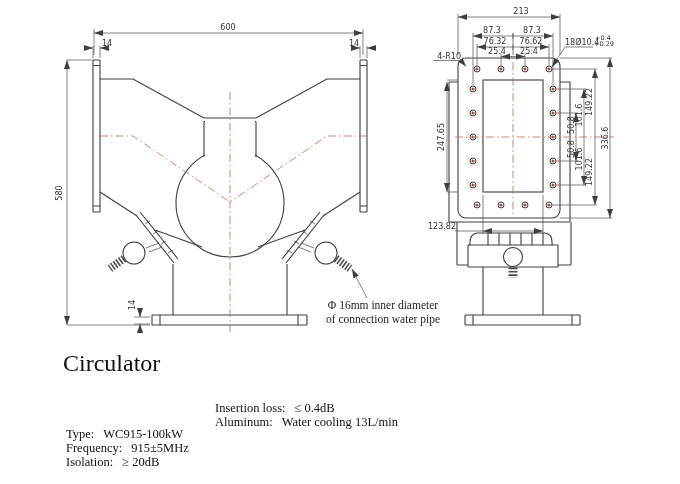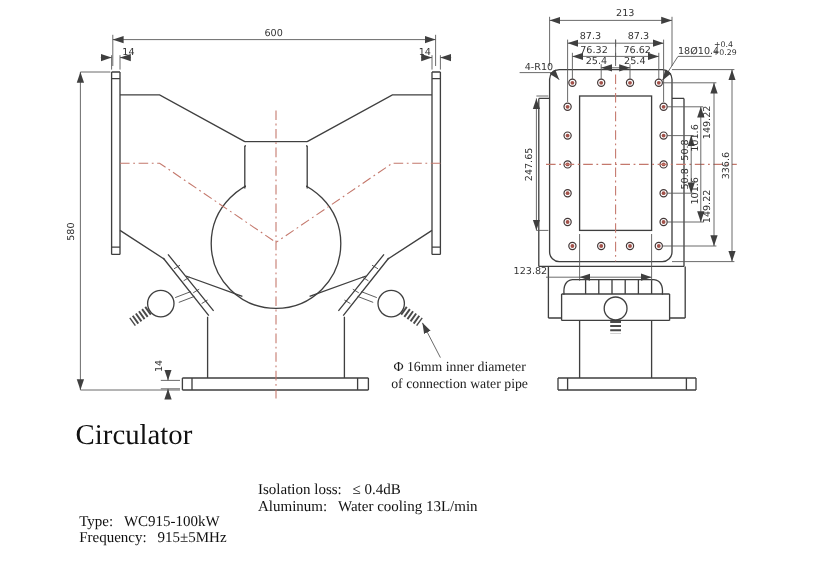--- a/index.html
+++ b/index.html
@@ -170,20 +170,21 @@
       <text class="dt" text-anchor="middle" transform="translate(607.5,138) rotate(-90)">336.6</text>
     </g>
   </g>
 </svg>
 
 <div id="title">Circulator</div>
 
 <div id="specL" class="speccol">
   <div><span class="spec-label">Type:</span><span>WC915-100kW</span></div>
   <div><span class="spec-label">Frequency:</span><span>915±5MHz</span></div>
+  <div><span class="spec-label">Isolation:</span><span>≥ 20dB</span></div>
 </div>
 
 <div id="specR" class="speccol">
-  <div><span class="spec-label">Isolation loss:</span><span>≤ 0.4dB</span></div>
+  <div><span class="spec-label">Insertion loss:</span><span>≤ 0.4dB</span></div>
   <div><span class="spec-label">Aluminum:</span><span>Water cooling 13L/min</span></div>
 </div>
 
 </div>
 
 </body></html>

